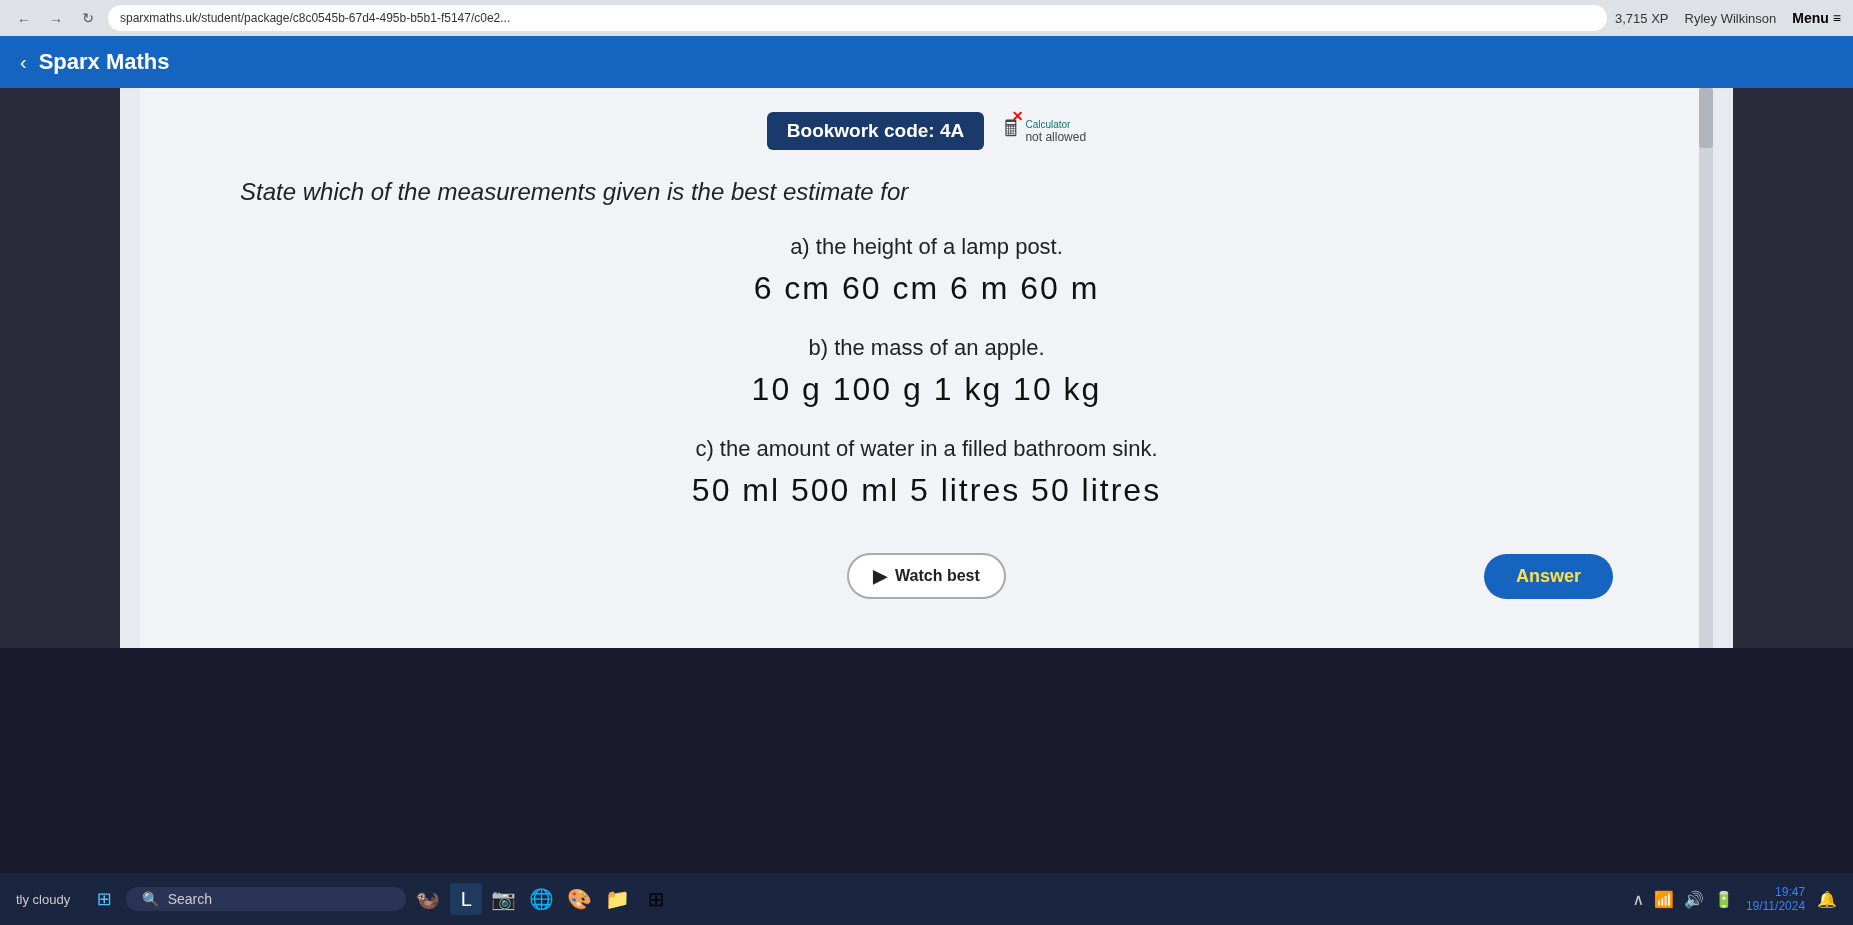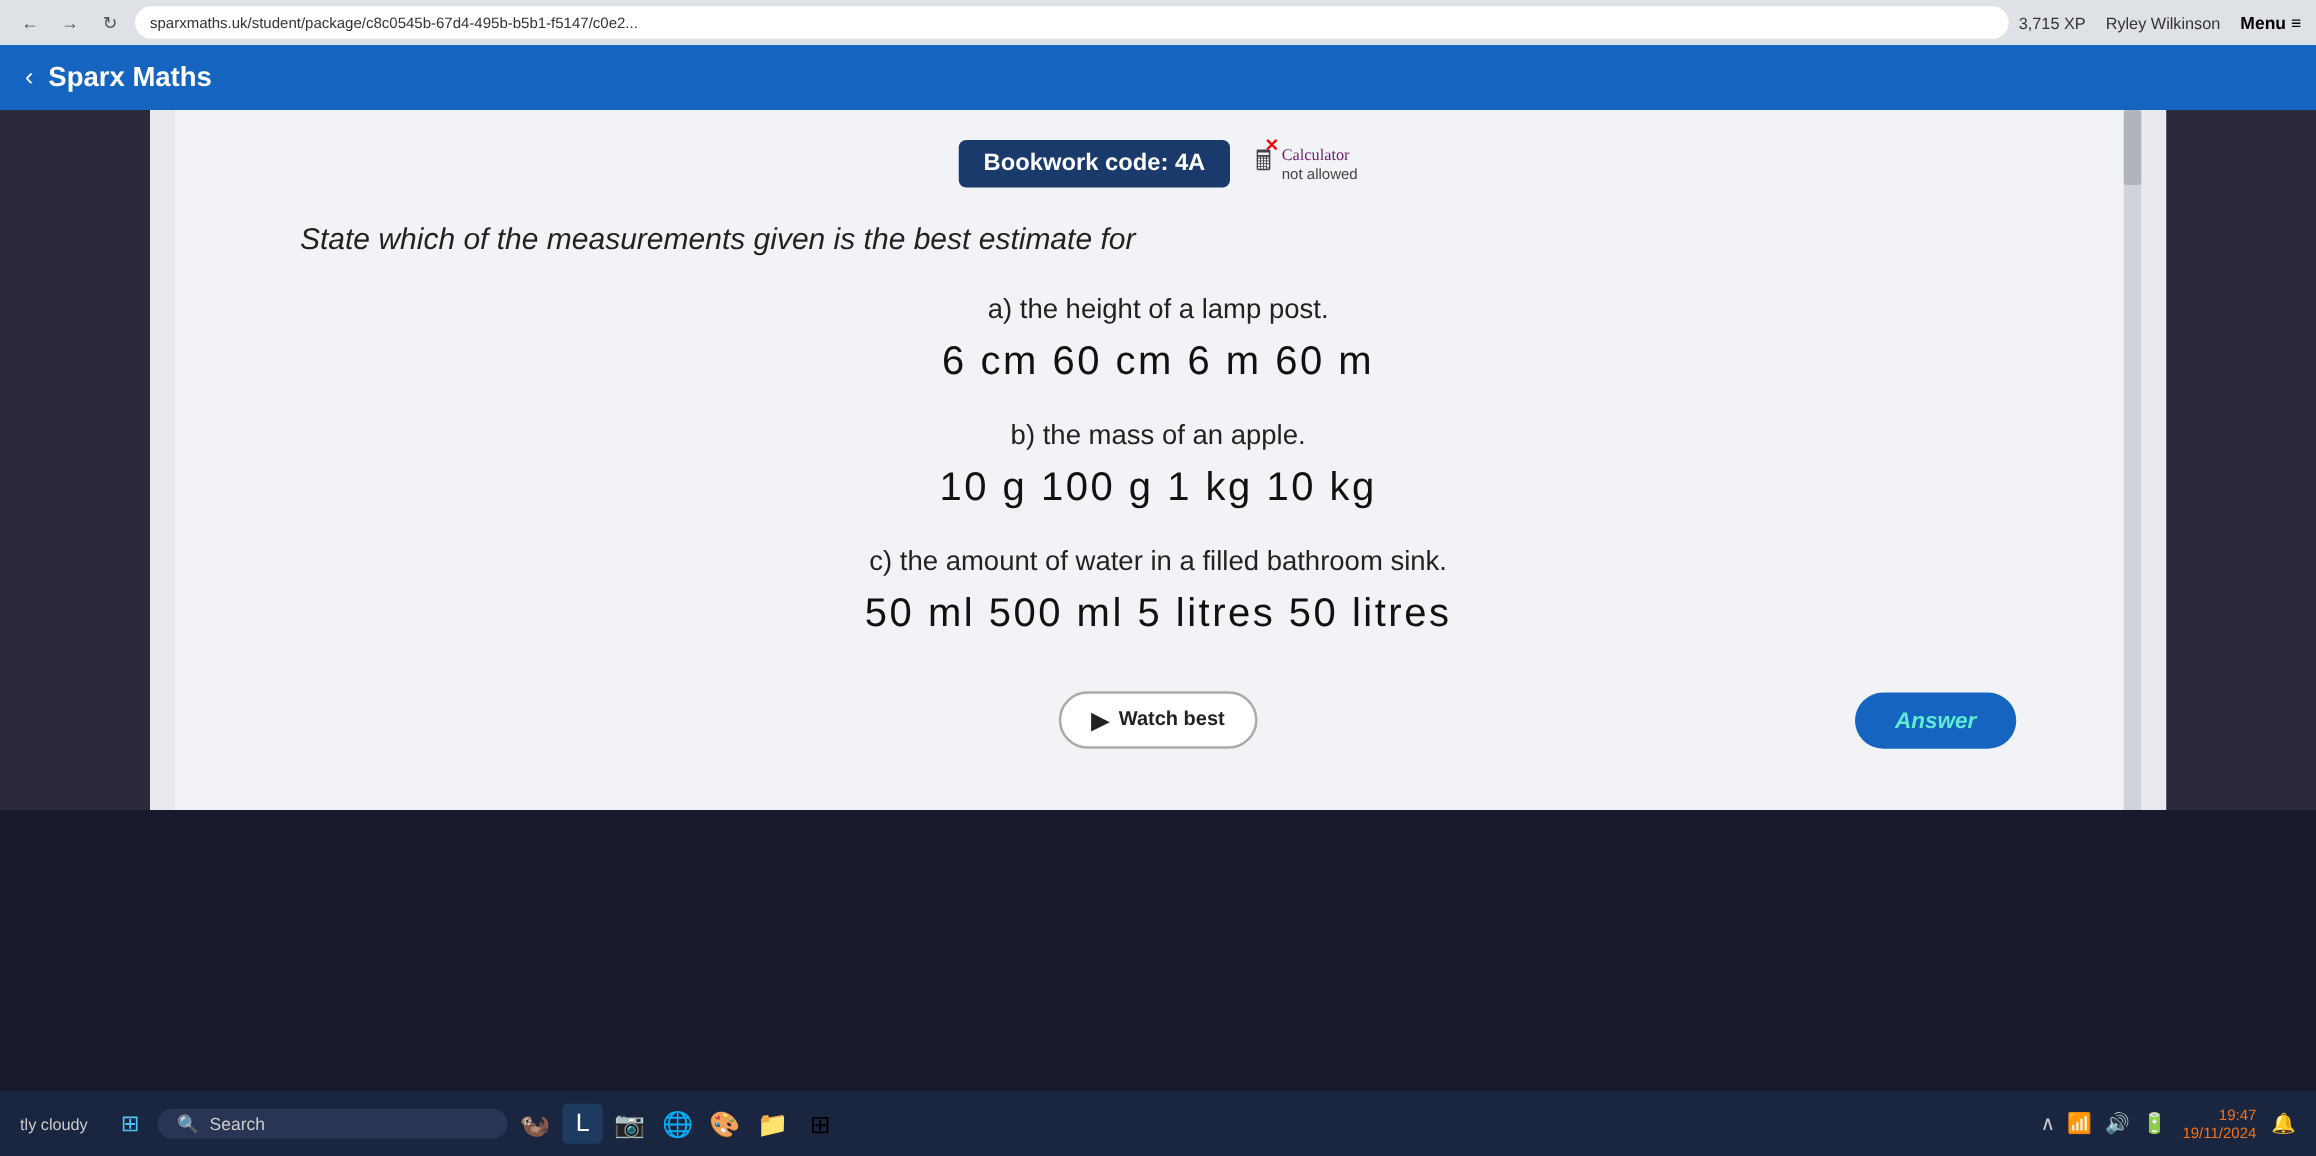--- a/index.html
+++ b/index.html
@@ -181,28 +181,27 @@
       color: #222;
       cursor: pointer;
       display: flex;
       align-items: center;
       gap: 8px;
     }
     .answer-btn {
       position: absolute;
       right: 60px;
       background: #1565c0;
-      color: #5eead4;
+      color: #fde047;
       border: none;
       border-radius: 24px;
       padding: 12px 32px;
       font-size: 18px;
       font-weight: 700;
       cursor: pointer;
-      font-style: italic;
     }
 
     
     .taskbar {
       position: fixed;
       bottom: 0;
       left: 0;
       right: 0;
       height: 52px;
       background: #1a2540;
@@ -236,21 +235,21 @@
       cursor: pointer;
       font-size: 20px;
     }
     .taskbar-right {
       margin-left: auto;
       display: flex;
       align-items: center;
       gap: 12px;
     }
     .taskbar-time {
-      color: #f97316;
+      color: #3b82f6;
       font-size: 12px;
       text-align: right;
     }
     .taskbar-icons-right {
       display: flex;
       align-items: center;
       gap: 10px;
       color: #ccc;
       font-size: 16px;
     }
@@ -294,21 +293,21 @@
         <div class="scrollbar-thumb"></div>
       </div>
 
       <div class="bookwork-bar">
         <div class="bookwork-badge">Bookwork code: 4A</div>
         <div class="calculator-info">
           <span style="font-size:22px; position:relative;">
             🖩<span style="position:absolute; top:-4px; right:-6px; color:red; font-size:14px; font-weight:900;">✕</span>
           </span>
           <div>
-            <div style="font-size:13px; color:#701a75;font-family:Liberation Serif, serif;">Calculator</div>
+            <div style="font-size:10px; color:#0f766e;">Calculator</div>
             <div style="font-size:12px; color:#444;">not allowed</div>
           </div>
         </div>
       </div>
 
       <div class="question-intro">State which of the measurements given is the best estimate for</div>
 
       <div class="question-part">
         <div class="part-label">a) the height of a lamp post.</div>
         <div class="part-options">6 cm        60 cm        6 m        60 m</div>

